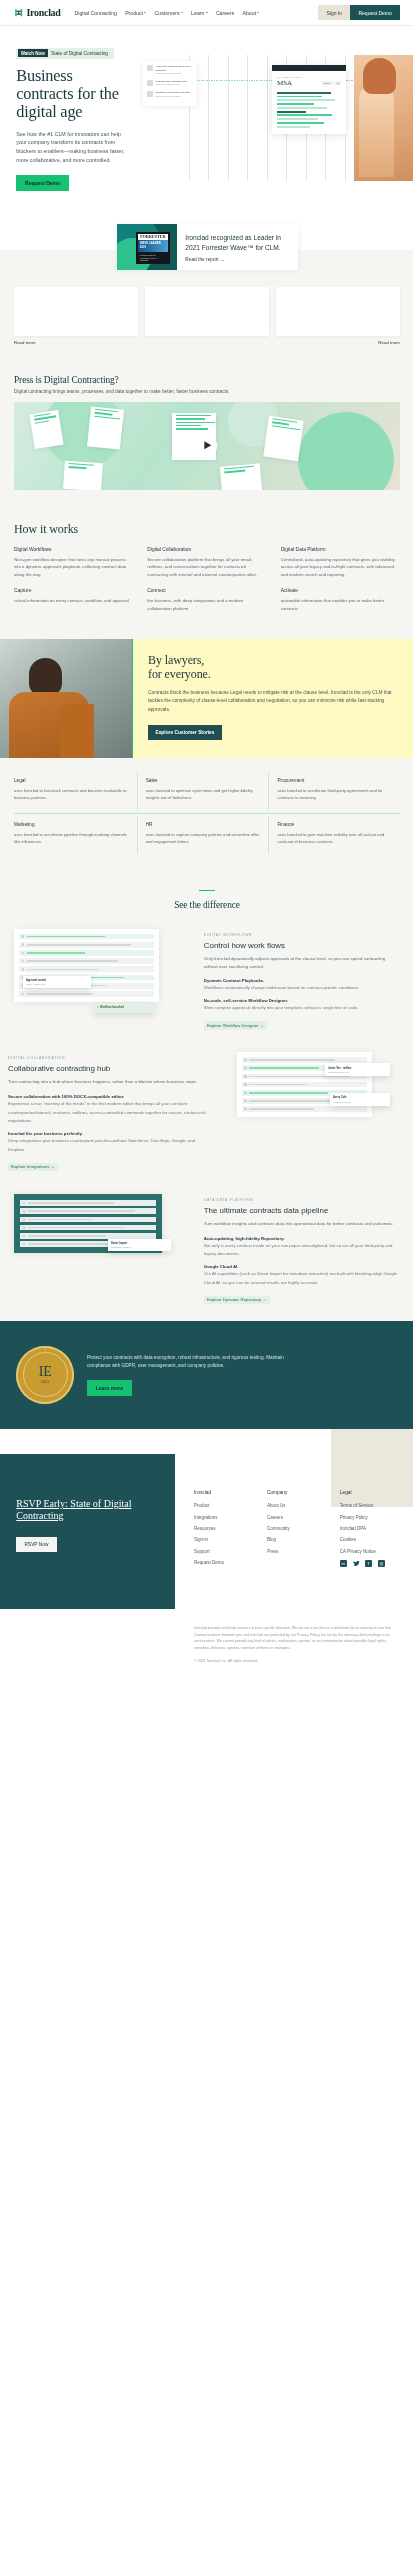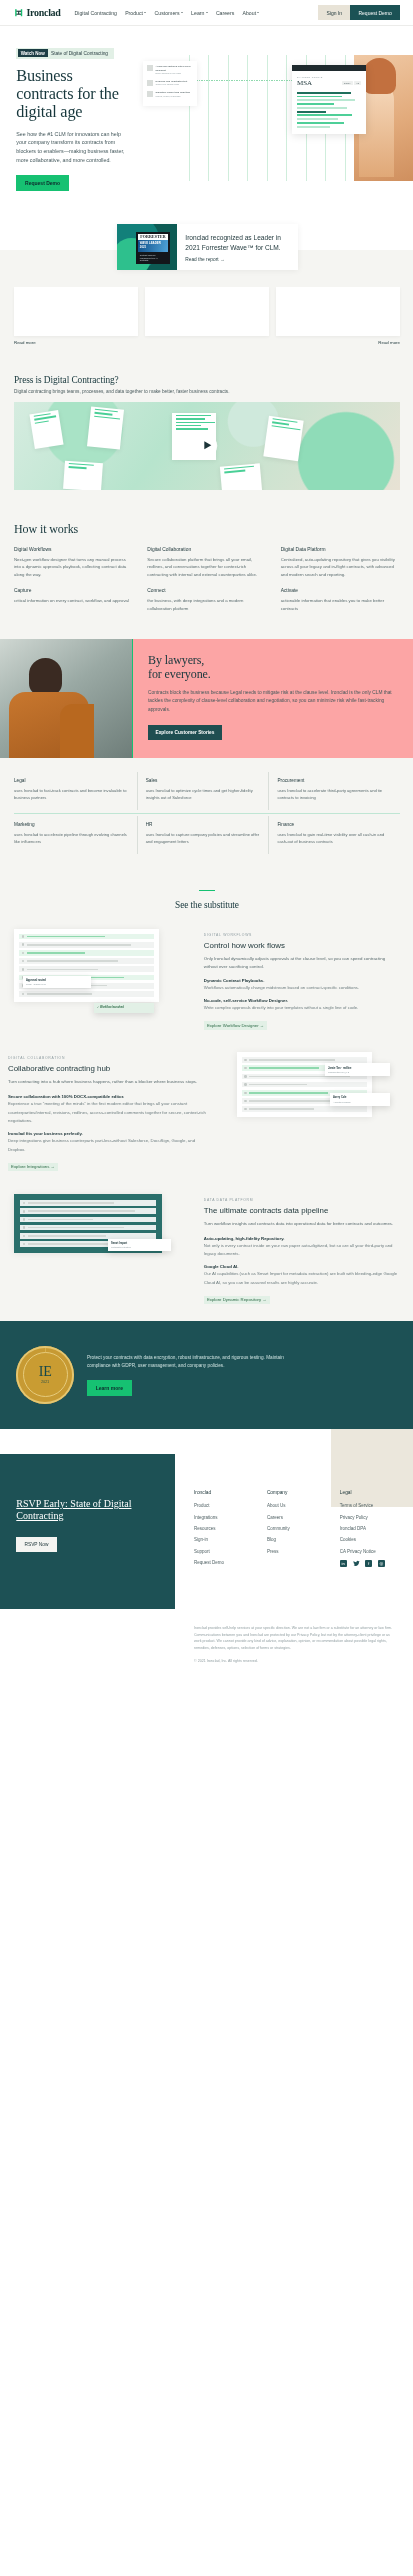--- a/index.html
+++ b/index.html
@@ -51,21 +51,21 @@
     font-weight: 400; color: #17373c; letter-spacing: -0.2px; margin-bottom: 8.2px;
   }
   .hero p { font-size: 5.3px; line-height: 1.65; color: #44585c; width: 110px; margin-bottom: 10.7px; }
   .btn-primary {
     display: inline-block; background: #16c172; color: #0d2b2c;
     font-size: 5px; font-weight: 700; padding: 5px 8.8px; cursor: pointer;
   }
 
   
   .hero-mock {
-    position: absolute; right: 48px; top: 39px; width: 74px; background: #fff;
+    position: absolute; right: 68px; top: 39px; width: 74px; background: #fff;
     box-shadow: 0 1.9px 8.8px rgba(0,0,0,.13); z-index: 6; margin-left: 12px;
   }
   .hero-mock-bar { height: 5.7px; background: #1f2a2e; }
   .hero-mock-body { padding: 5px 5px 6.3px; }
   .mock-kicker { font-size: 2.3px; letter-spacing: 0.4px; color: #8d9ba0; margin-bottom: 1.3px; }
   .mock-title-row { display: flex; align-items: center; justify-content: space-between; }
   .mock-title { font-family: "Liberation Serif", serif; font-size: 7px; color: #1c3438; }
   .mock-pills { display: flex; gap: 1.9px; }
   .mock-pill { font-size: 2.3px; background: #eef0ef; color: #5c6b6e; padding: 0.9px 1.9px; border-radius: 0.6px; }
   .mock-lines { margin-top: 4.4px; display: flex; flex-direction: column; gap: 1.9px; }
@@ -147,21 +147,21 @@
   .play:after { content:""; width:0;height:0;border-left:7px solid #1c3438;border-top:4.4px solid transparent;border-bottom:4.4px solid transparent; margin-left:1.9px; }
 
   
   .how h2 { font-size: 12px; margin-bottom: 10px; }
   .how-grid { display: flex; gap: 14px; }
   .how-col { flex: 1; }
   .how-col h4 { font-size: 4.9px; font-weight: 400; color: #1c3438; margin-bottom: 3.8px; }
   .how-col p { font-size: 4.3px; line-height: 1.75; color: #5a6b6e; margin-bottom: 10px; }
 
   
-  .lawyers { display: flex; background: #fca5a5; }
+  .lawyers { display: flex; background: #fef9c3; }
   .lawyers-img {
     width: 133px; flex: 0 0 133px; height: 119px; position: relative;
     background: linear-gradient(145deg,#cfd7d2 0%,#9aa9a4 45%,#6e7d79 100%);
     border-right: 1.9px solid #16c172; overflow: hidden;
   }
   .li-head { position:absolute; left:29px; top:19px; width:33px; height:38px; background:#3a2a22; border-radius: 16.3px 16.3px 12.6px 12.6px; }
   .li-body { position:absolute; left:8.8px; top:53px; width:80px; height:69px; background: linear-gradient(160deg,#c8772e,#a55c1f); border-radius: 16.3px 16.3px 0 0; }
   .li-arm { position:absolute; left:60px; top:65px; width:34px; height:57px; background:#b8681f; border-radius: 12.6px 0 0 0; }
   .lawyers-txt { flex: 1; padding: 14px 12.6px 14px 15px; }
   .lawyers-txt h2 { font-size: 12px; line-height: 1.18; margin-bottom: 8.2px; }
@@ -501,21 +501,21 @@
       </div>
       <div class="role">
         <h5>Finance</h5>
         <p>uses Ironclad to gain real-time visibility over all cash-in and cash-out of business contracts</p>
       </div>
     </div>
   </div>
 
   <div class="diff-head">
     <div class="diff-rule"></div>
-    <h2 class="serif">See the substitute</h2>
+    <h2 class="serif">See the difference</h2>
   </div>
 
   <div class="feat">
     <div class="feat-media">
       <div class="mock-shell" style="width:145px">
         <div class="ms-rows">
           <div class="ms-row ms-green">
               <span class="dot"></span>
               <span class="bar" style="max-width:60%"></span>
             </div>

